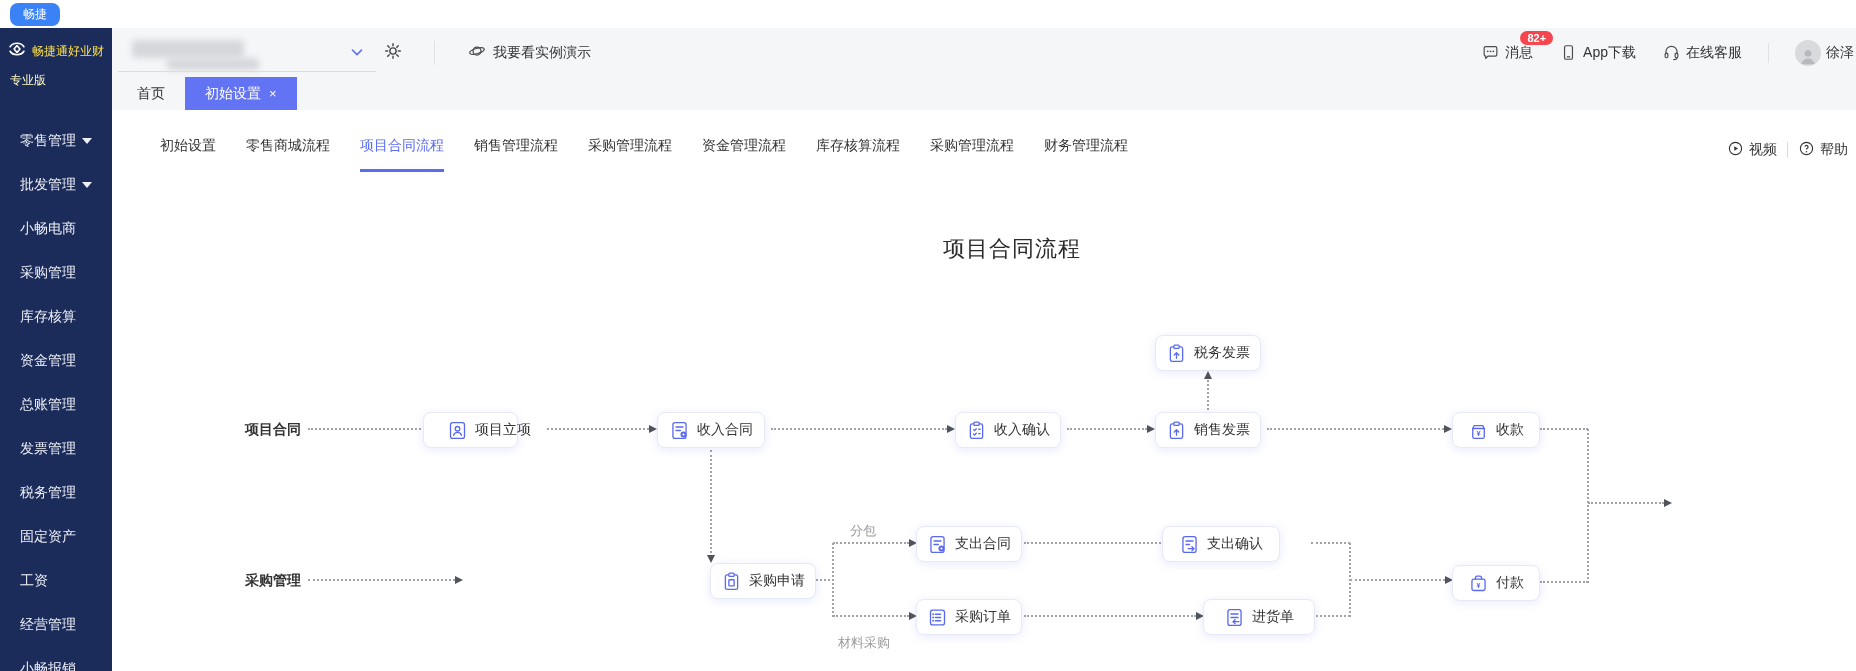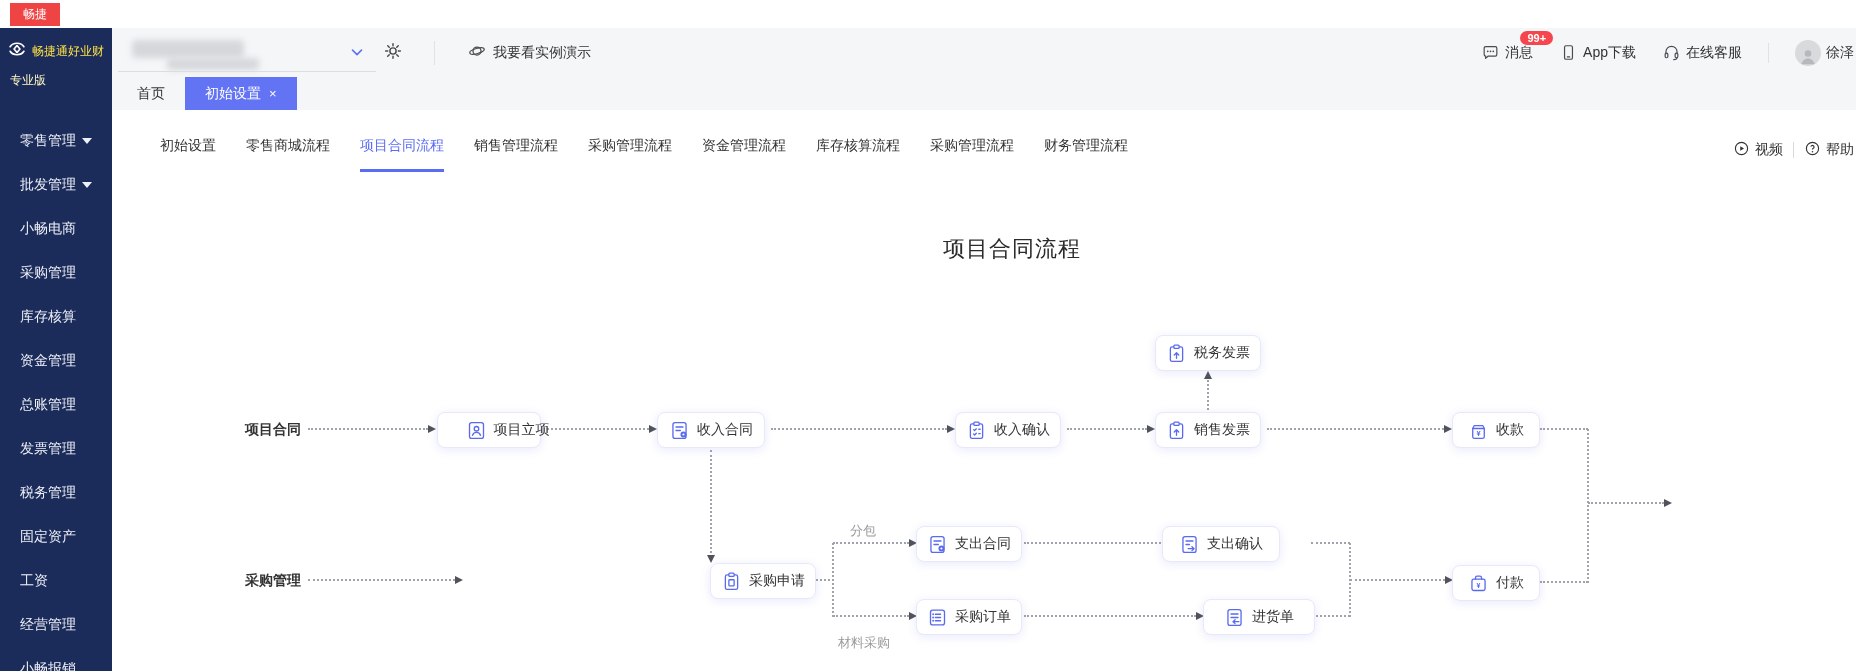--- a/index.html
+++ b/index.html
@@ -1,20 +1,20 @@
 <!DOCTYPE html>
 <html><head>
 <meta charset="utf-8">
 <style>
   * { margin:0; padding:0; box-sizing:border-box; }
   html,body { width:1856px; height:671px; overflow:hidden;
     font-family:"Liberation Sans","DejaVu Sans",sans-serif; background:#fff; }
   .top-strip { position:absolute; left:0; top:0; width:1856px; height:28px; background:#fff; z-index:30; }
-  .browser-badge { position:absolute; left:10px; top:3px; width:50px; height:23px; background:#ef4444;
-    border-radius:0; color:#fff; font-size:12px; display:flex; align-items:center; justify-content:center; }
+  .browser-badge { position:absolute; left:10px; top:3px; width:50px; height:23px; background:#3b82f6;
+    border-radius:8px; color:#fff; font-size:12px; display:flex; align-items:center; justify-content:center; }
   
   .sidebar { position:absolute; left:0; top:28px; width:112px; height:643px; background:#1c2c5a; z-index:20; }
   .logo-block { padding:10px 6px 0 6px; height:63px; }
   .logo-row { display:flex; align-items:center; gap:4px; }
   .logo-row svg { flex:0 0 auto; }
   .brand-name { color:#fde047; font-size:12px; white-space:nowrap; }
   .brand-edition { color:#fef9c3; font-size:12px; margin:8px 0 0 4px; }
   .side-menu { position:absolute; top:91px; left:0; right:0; }
   .side-item { height:44px; display:flex; align-items:center; padding-left:20px; color:#eef0f8;
     font-size:14px; cursor:pointer; white-space:nowrap; }
@@ -38,21 +38,21 @@
     display:flex; align-items:stretch; padding-left:5px; z-index:10; }
   .wintab { display:flex; align-items:center; gap:8px; padding:0 20px; font-size:14px; color:#333; cursor:pointer; }
   .wintab.active { background:#6274f3; color:#fff; }
   .wintab .close { font-size:13px; cursor:pointer; }
   
   .content { position:absolute; left:112px; top:110px; width:1744px; height:561px; background:#fff; }
   .subtab-bar { display:flex; align-items:flex-end; justify-content:space-between; padding:0 0 0 48px; height:62px; }
   .subtabs { display:flex; gap:30px; }
   .subtab { font-size:14px; color:#333; padding-bottom:14px; border-bottom:3px solid transparent; cursor:pointer; white-space:nowrap; }
   .subtab.active { color:#5a6cf3; border-bottom-color:#5a6cf3; }
-  .page-actions { display:flex; align-items:center; gap:10px; padding:0 2px 12px 0; font-size:14px; color:#333; white-space:nowrap; }
+  .page-actions { display:flex; align-items:center; gap:10px; padding:0 8px 12px 0; font-size:14px; color:#333; white-space:nowrap; }
   .page-action { display:flex; align-items:center; gap:5px; cursor:pointer; }
   .pa-divider { width:1px; height:16px; background:#d9d9d9; }
   
   .flow-layer { position:absolute; left:0; top:0; width:1856px; height:671px; z-index:5; }
   .flow-title { position:absolute; left:912px; top:234px; width:200px; text-align:center;
     font-size:22px; color:#2b2b2b; font-weight:500; letter-spacing:1px; }
   .row-label { position:absolute; font-size:14px; font-weight:bold; color:#333; white-space:nowrap; }
   .edge-label { position:absolute; font-size:13px; color:#9b9b9b; white-space:nowrap; }
   .node { position:absolute; height:36px; background:#fff; border:1px solid #e7e9f8; border-radius:8px;
     box-shadow:0 2px 10px rgba(90,106,240,.14); display:flex; align-items:center; justify-content:center;
@@ -157,21 +157,21 @@
   </div>
   <div class="tb-right" id="tb-right">
       <div class="tb-item">
         <span style="display: flex;">
           <svg width="19" height="19" viewBox="0 0 24 24" fill="none" stroke="#4a4a4f" stroke-width="1.5" stroke-linecap="round" stroke-linejoin="round">
             <path d="M4 6.5a2 2 0 0 1 2-2h12a2 2 0 0 1 2 2v8a2 2 0 0 1-2 2H9.2L5.8 19.3v-2.8H6a2 2 0 0 1-2-2z"></path>
             <path d="M8.5 10.5h.01M12 10.5h.01M15.5 10.5h.01" stroke-width="2.2"></path>
           </svg>
         </span>
         <span>消息</span>
-        <span class="badge">99+</span>
+        <span class="badge">82+</span>
       </div>
       <div class="tb-item">
         <span style="display: flex;">
           <svg width="19" height="19" viewBox="0 0 24 24" fill="none" stroke="#4a4a4f" stroke-width="1.5" stroke-linecap="round" stroke-linejoin="round">
             <rect x="7" y="3.5" width="10" height="17" rx="2"></rect>
             <path d="M10.5 17.6h3"></path>
           </svg>
         </span>
         <span>App下载</span>
       </div>
@@ -282,21 +282,21 @@
     <div class="ah ah-e" style="left: 909px; top: 611.5px;"></div>
     <div class="edge-h" style="left: 1024px; top: 542px; width: 172px;"></div>
     <div class="ah ah-e" style="left: 1196px; top: 538.5px;"></div>
     <div class="edge-h" style="left: 1024px; top: 615px; width: 172px;"></div>
     <div class="ah ah-e" style="left: 1196px; top: 611.5px;"></div>
     <div class="edge-h" style="left: 1311px; top: 542px; width: 39px;"></div>
     <div class="edge-h" style="left: 1301px; top: 615px; width: 49px;"></div>
     <div class="edge-v" style="left: 1349px; top: 543px; height: 74px;"></div>
     <div class="edge-h" style="left: 1350px; top: 579px; width: 95px;"></div>
     <div class="ah ah-e" style="left: 1445px; top: 575.5px;"></div>
-    <div class="node" style="left: 437px; top: 412px; width: 104px; padding-left: 37px;">
+    <div class="node" style="left: 423px; top: 412px; width: 95px; padding-left: 37px;">
       <span style="display: flex;">
         <svg width="21" height="21" viewBox="0 0 24 24" fill="none" stroke="#5a6af0" stroke-width="1.5" stroke-linecap="round" stroke-linejoin="round">
           <rect x="4" y="3" width="16" height="18" rx="2.5"></rect>
           <circle cx="12" cy="10" r="2.6"></circle>
           <path d="M7.5 17.5c.8-2.2 2.5-3.3 4.5-3.3s3.7 1.1 4.5 3.3"></path>
         </svg>
       </span>
       <span>项目立项</span>
     </div>
     <div class="node" style="left: 657px; top: 412px; width: 108px;">

